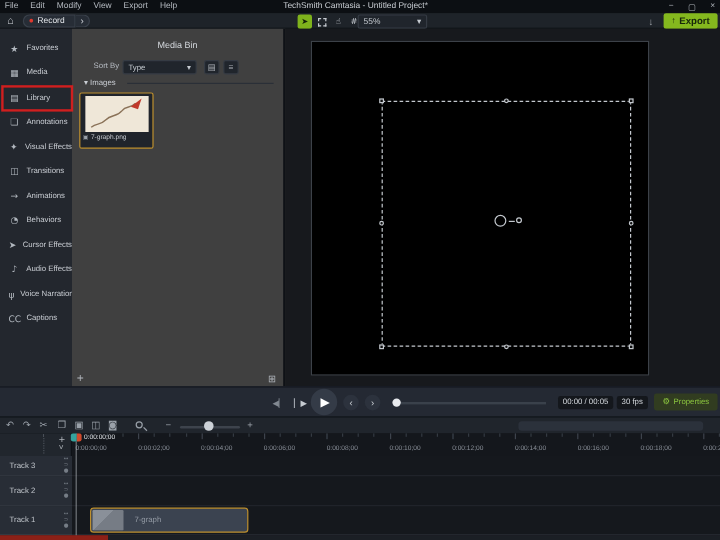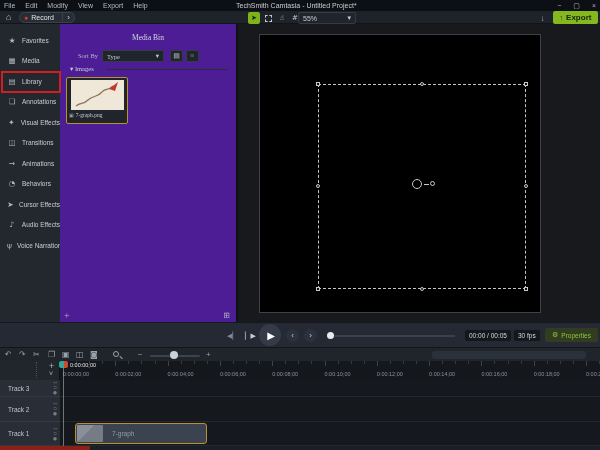--- a/index.html
+++ b/index.html
@@ -33,21 +33,21 @@
   .export-btn .lb{ font-size:8px; font-weight:bold; color:#17260b; }
 
   
   .sidebar{ position:absolute; left:0; top:24px; width:60px; height:298px; background:#23272e; padding-top:6px; }
   .sb-item{ height:20.5px; display:flex; align-items:center; gap:5px; padding-left:7px; }
   .sb-icon{ width:10px; font-size:7.5px; color:#b2b8bf; text-align:center; font-family:"DejaVu Sans",sans-serif; }
   .sb-label{ font-size:6.5px; color:#c9cdd3; white-space:nowrap; }
   .red-box{ position:absolute; left:1px; top:71px; width:60px; height:22px; border:2px solid var(--annot,#d01f1f); z-index:30; }
 
   
-  .mediabin{ position:absolute; left:60px; top:24px; width:178px; height:298px; background:#4c1d95; border-right:2px solid #0e1116;font-family:Liberation Serif, serif; }
+  .mediabin{ position:absolute; left:60px; top:24px; width:178px; height:298px; background:#404040; border-right:2px solid #0e1116; }
   .mb-title{ position:absolute; left:0; top:9px; width:100%; text-align:center; font-size:7.5px; color:#d4d8dd; }
   .mb-sortrow{ position:absolute; left:0; top:24px; width:100%; height:16px; }
   .mb-sortlabel{ position:absolute; left:18px; top:4px; font-size:6.5px; color:#b6bbc2; }
   .mb-sortdd{ position:absolute; left:42px; top:2px; width:62px; height:12px; background:#20252c; border:1px solid #353b44; border-radius:2px; font-size:6.5px; color:#c6cbd1; display:flex; align-items:center; justify-content:space-between; padding:0 4px; }
   .mb-viewic{ position:absolute; top:2px; width:13px; height:12px; font-size:7px; color:#aeb3b9; display:flex; align-items:center; justify-content:center; background:#20252c; border:1px solid #353b44; border-radius:2px; }
   .mb-section{ position:absolute; left:10px; top:41px; font-size:6.5px; color:#c9cdd3; }
   .mb-sec-line{ position:absolute; left:46px; right:8px; top:45px; height:1px; background:#2a2f37; }
   .mb-item{ position:absolute; left:6px; top:53px; width:62px; height:47px; background:#20242b; border:1.5px solid var(--sel-orange,#bd8f2e); border-radius:2px; padding:2px; }
   .mb-item svg{ display:block; margin:0 auto; }
   .mb-item-label{ display:flex; align-items:center; gap:2px; font-size:5.5px; color:#c9cdd3; margin-top:2px; }
@@ -203,20 +203,24 @@
         <span class="sb-icon">➤</span>
         <span class="sb-label">Cursor Effects</span>
       </div>
       <div class="sb-item">
         <span class="sb-icon">♪</span>
         <span class="sb-label">Audio Effects</span>
       </div>
       <div class="sb-item">
         <span class="sb-icon">ψ</span>
         <span class="sb-label">Voice Narration</span>
+      </div>
+      <div class="sb-item">
+        <span class="sb-icon">CC</span>
+        <span class="sb-label">Captions</span>
       </div>
     </div>
   <div class="red-box"></div>
 
   <div class="mediabin">
     <div class="mb-title">Media Bin</div>
     <div class="mb-sortrow">
       <span class="mb-sortlabel">Sort By</span>
       <div class="mb-sortdd">
         <span>Type</span>

